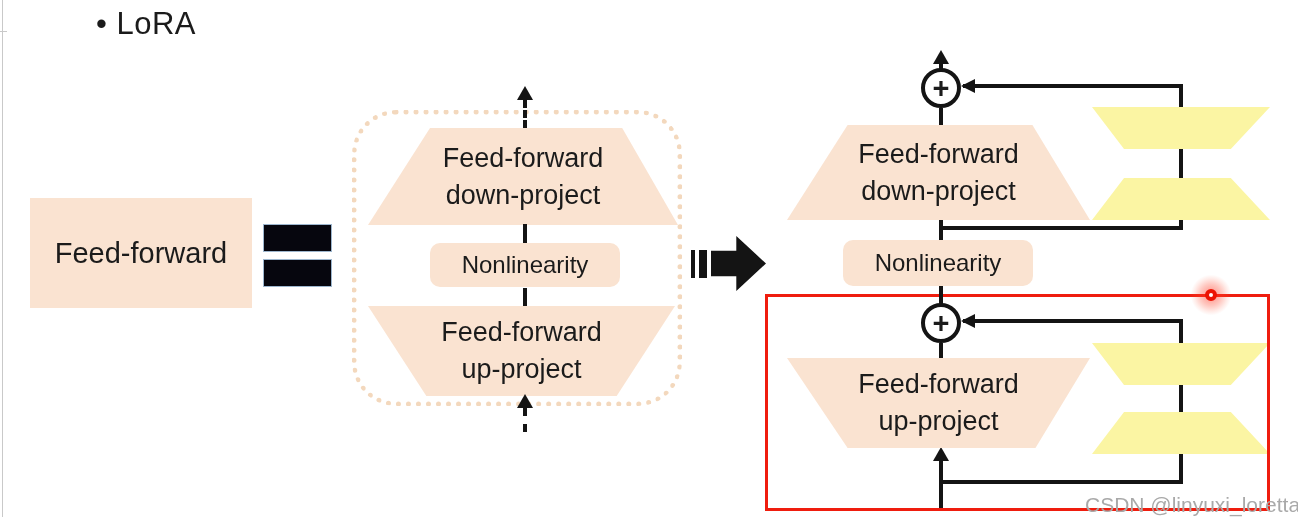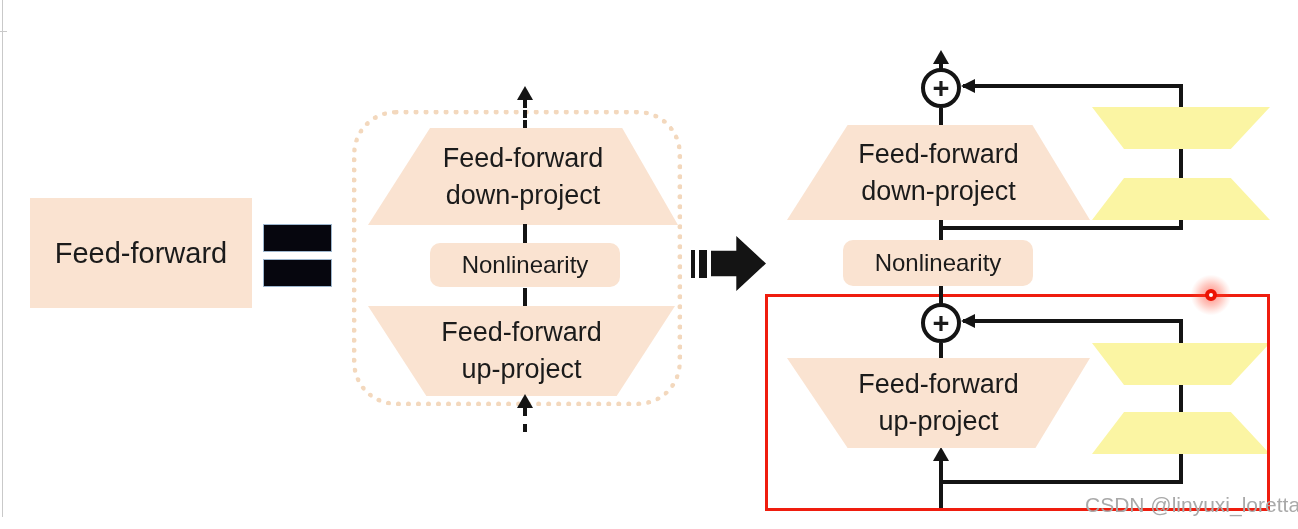--- a/index.html
+++ b/index.html
@@ -47,20 +47,21 @@
   #frame-tick{left:0;top:31px;width:7px;height:1px;background:#c9c9c9;}
 </style>
 </head>
 <body>
 
 <div id="canvas">
 
   <div id="frame-left" class="abs"></div>
   <div id="frame-tick" class="abs"></div>
 
+  <div id="bullet" class="abs">• LoRA</div>
 
   <div id="ff-block" class="abs peach center-flex">
     <span>Feed-forward</span>
   </div>
 
   <div class="eq-bar" style="top:224px;"></div>
   <div class="eq-bar" style="top:259px;"></div>
 
   <div id="adapter-box" class="abs"></div>
 

